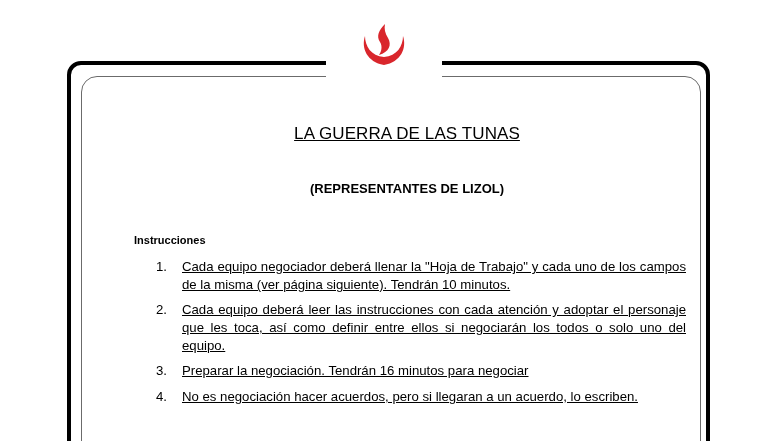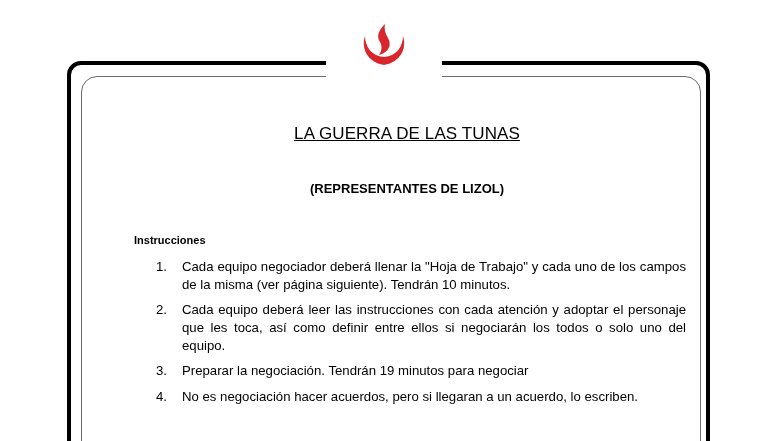--- a/index.html
+++ b/index.html
@@ -29,21 +29,21 @@
     .section-heading {
       position: absolute; left: 134px; top: 234px; font-weight: bold; font-size: 11px;
     }
     .instructions {
       position: absolute; left: 156px; top: 258px; width: 530px; margin: 0; padding: 0; list-style: none;
       font-size: 13.2px; line-height: 18px;
     }
     .instructions li { display: flex; margin-bottom: 7px; }
     .instructions li.gap-sm { margin-bottom: 8px; }
     .num { width: 26px; flex: 0 0 26px; }
-    .txt { flex: 1; text-align: justify; }
+    .txt { flex: 1; text-align: justify; text-decoration: underline; }
   </style>
 </head>
 <body>
 
 <div class="outer-frame"></div>
 <div class="inner-frame"></div>
 <div class="logo-gap"></div>
 
 <svg class="logo" viewBox="0 0 50 46">
   <path d="M6 14 C2 26 8 40 25 43 C42 40 48 26 44 14 C44 24 38 34 25 35 C12 34 6 24 6 14 Z" fill="#d9262c"></path>
@@ -58,19 +58,19 @@
   <li>
     <span class="num">1.</span>
     <span class="txt">Cada equipo negociador deberá llenar la "Hoja de Trabajo" y cada uno de los campos de la misma (ver página siguiente).  Tendrán 10 minutos.</span>
   </li>
   <li>
     <span class="num">2.</span>
     <span class="txt">Cada equipo deberá leer las instrucciones con cada atención y adoptar el personaje que les toca, así como definir entre ellos si negociarán los todos o solo uno del equipo.</span>
   </li>
   <li class="gap-sm">
     <span class="num">3.</span>
-    <span class="txt">Preparar la negociación.  Tendrán 19 minutos para negociar</span>
+    <span class="txt">Preparar la negociación.  Tendrán 16 minutos para negociar</span>
   </li>
   <li>
     <span class="num">4.</span>
     <span class="txt">No es negociación hacer acuerdos, pero si llegaran a un acuerdo, lo escriben.</span>
   </li>
 </ol>
 
 </body></html>

